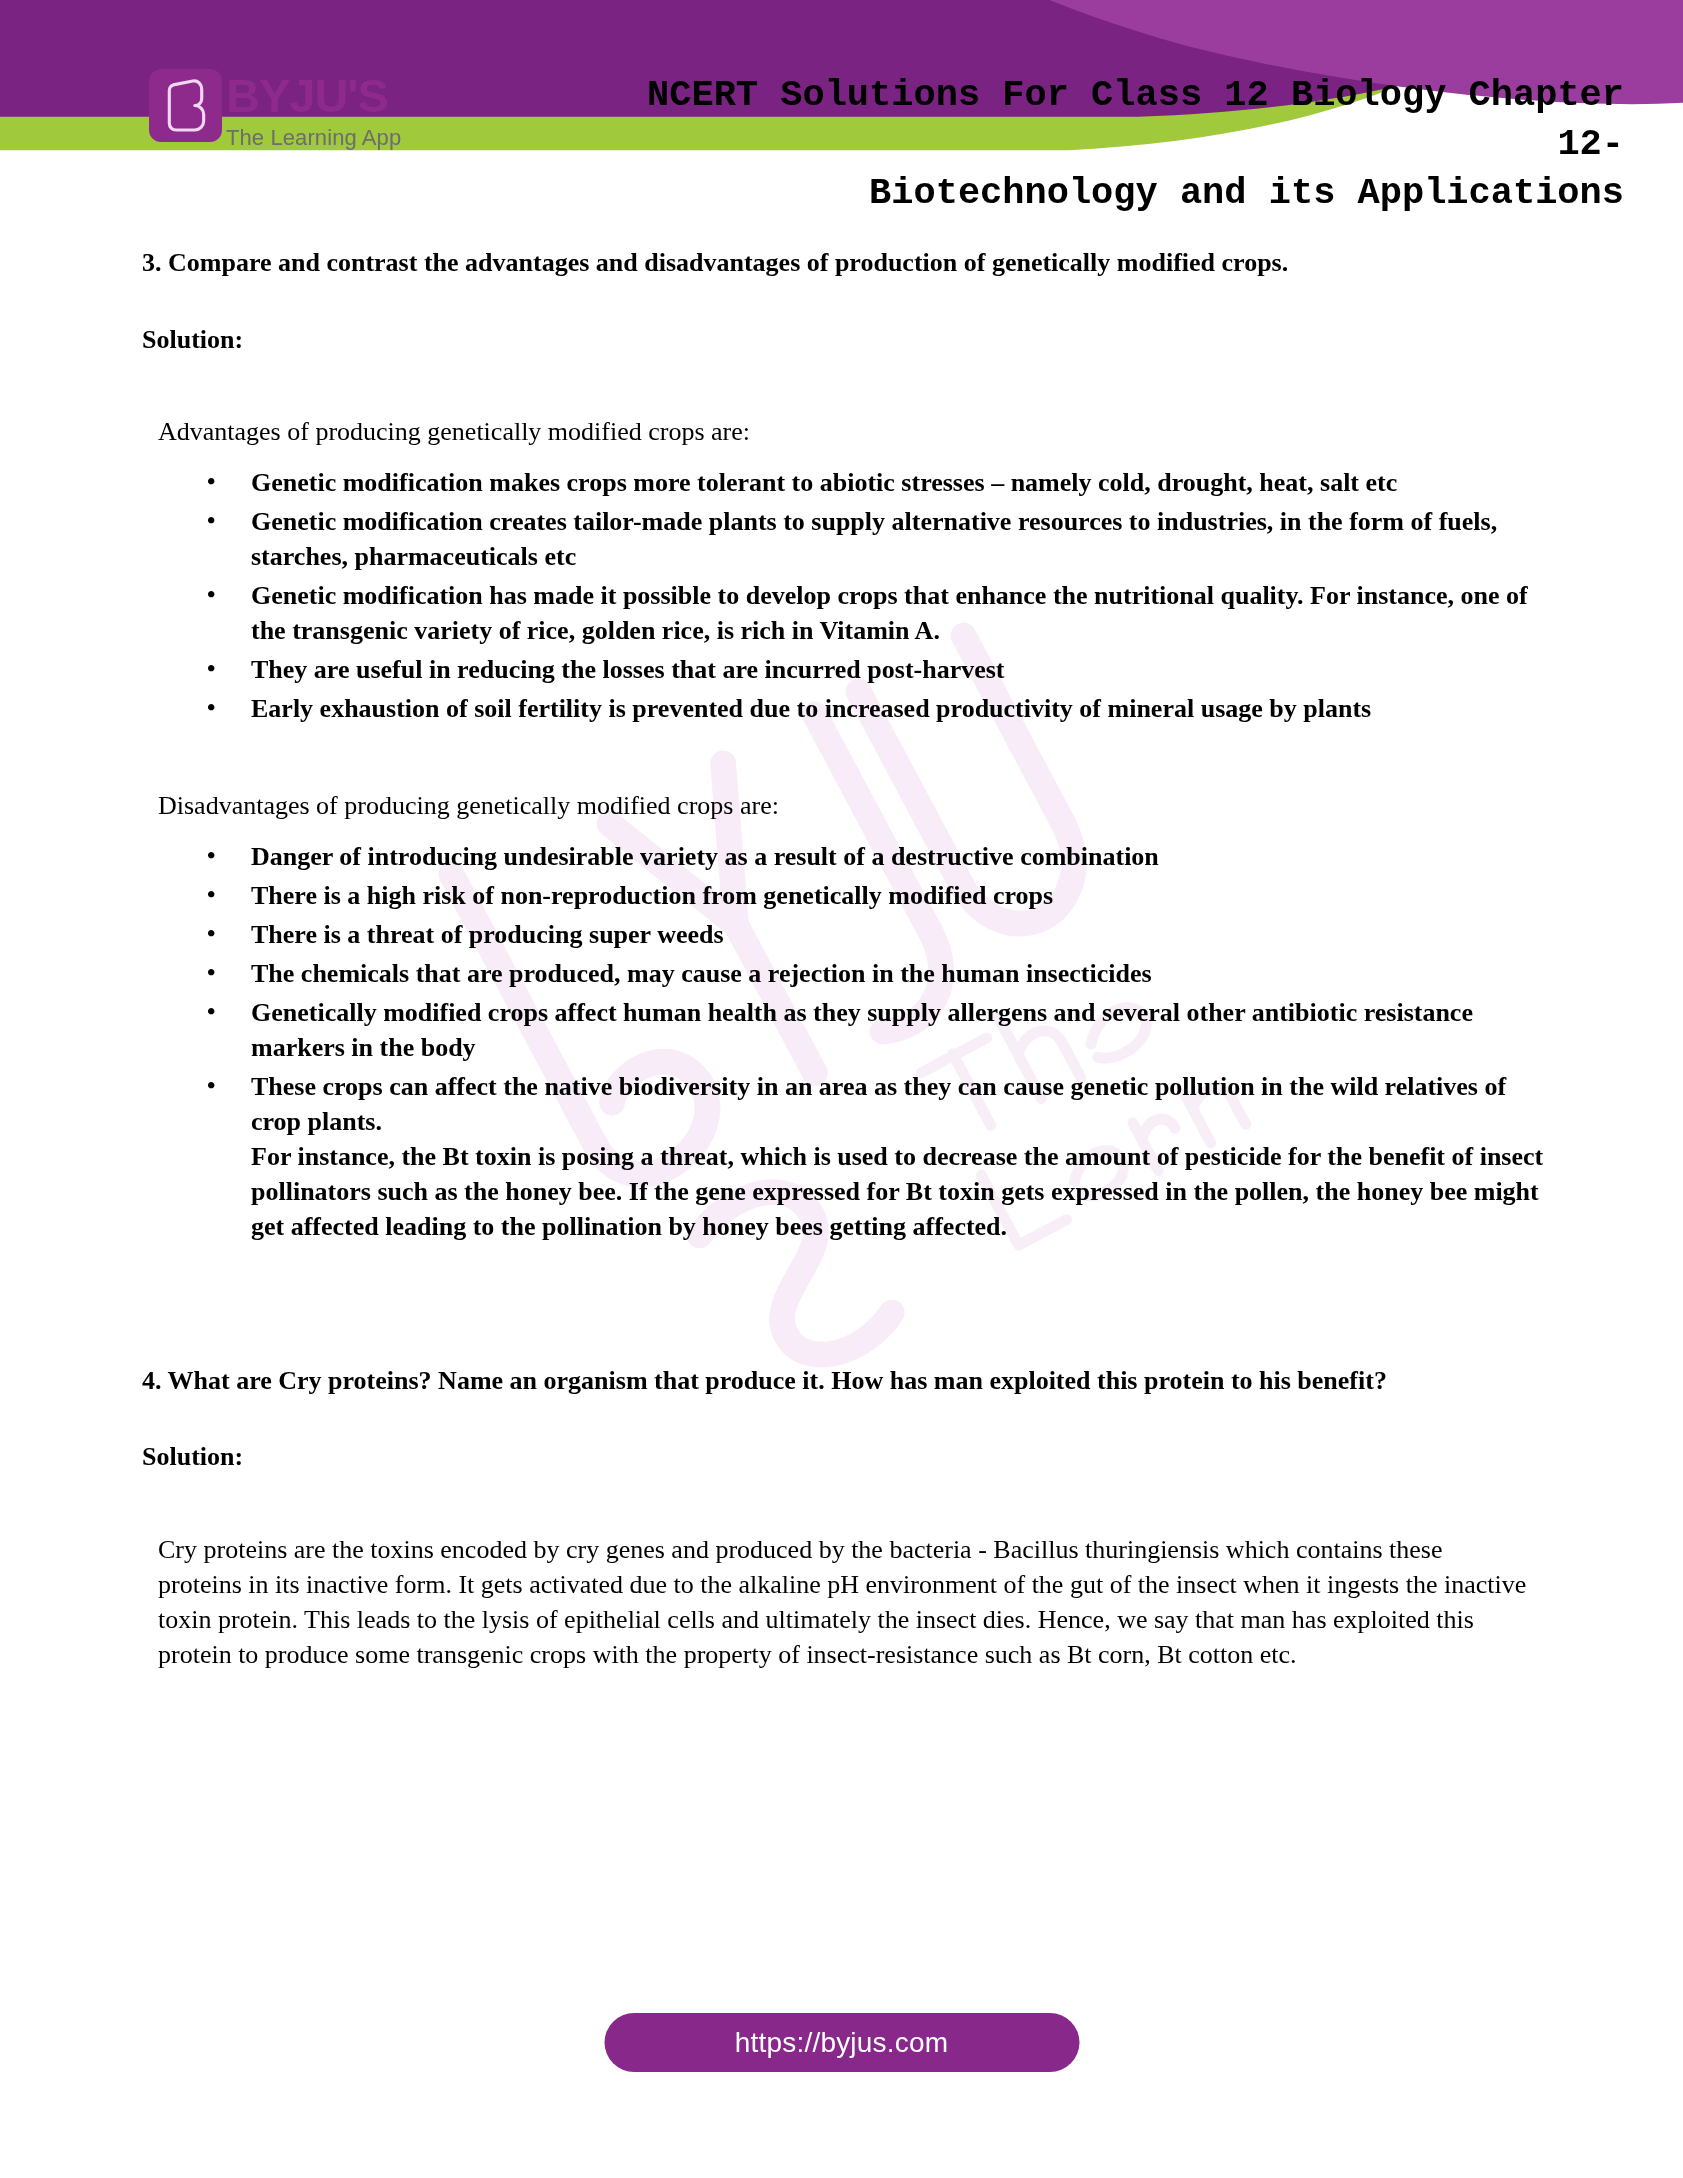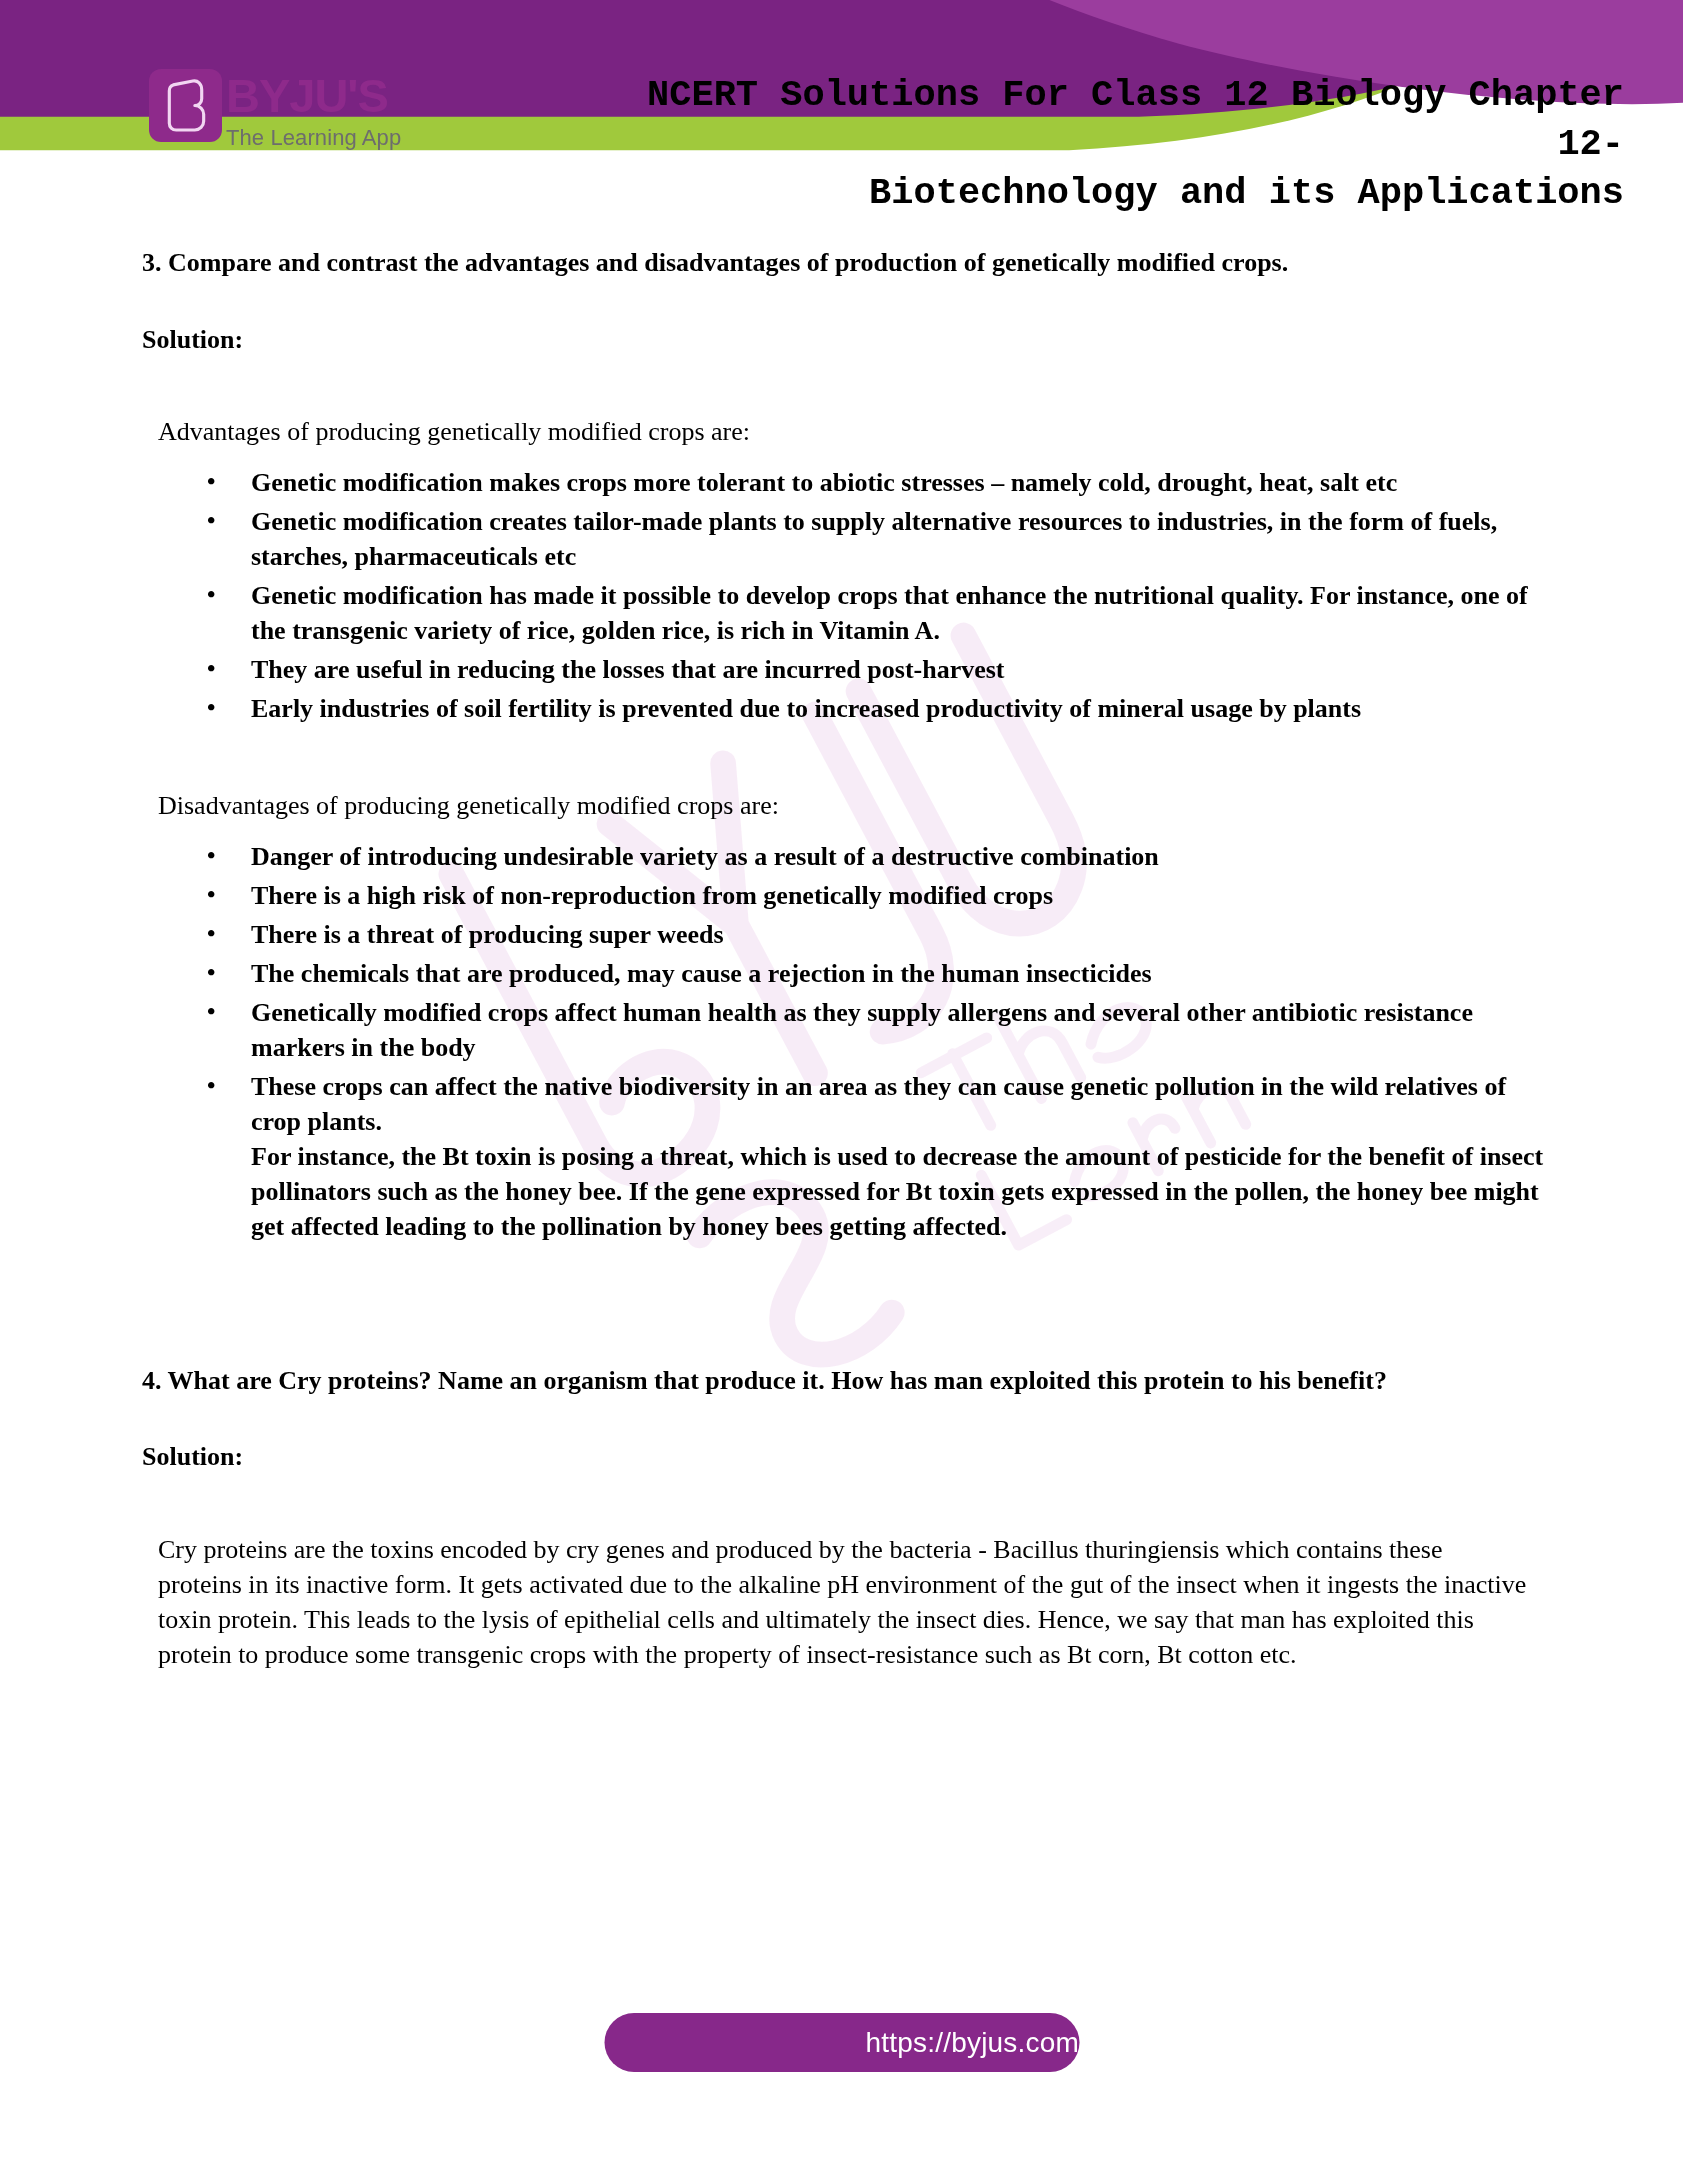--- a/index.html
+++ b/index.html
@@ -153,21 +153,21 @@
     position: absolute;
     left: 50%;
     transform: translateX(-50%);
     top: 2013px;
     width: 475px;
     height: 59px;
     border-radius: 32px;
     background: #87288a;
     display: flex;
     align-items: center;
-    justify-content: flex-end;
+    justify-content: center;
     text-decoration: none;
   }
   .footer-pill span {
     font-family: "Liberation Sans", sans-serif;
     font-size: 28px;
     color: #ffffff;
     letter-spacing: 0.2px;
   }
 </style>
 </head>
@@ -236,21 +236,21 @@
     <div class="spacer-md"></div>
     <p class="solution-label">Solution:</p>
     <div class="spacer-md"></div>
 
     <p class="para">Advantages of producing genetically modified crops are:</p>
     <ul class="bullets">
       <li>Genetic modification makes crops more tolerant to abiotic stresses – namely cold, drought, heat, salt etc</li>
       <li>Genetic modification creates tailor-made plants to supply alternative resources to industries, in the form of fuels, starches, pharmaceuticals etc</li>
       <li>Genetic modification has made it possible to develop crops that enhance the nutritional quality. For instance, one of the transgenic variety of rice, golden rice, is rich in Vitamin A.</li>
       <li>They are useful in reducing the losses that are incurred post-harvest</li>
-      <li>Early industries of soil fertility is prevented due to increased productivity of mineral usage by plants</li>
+      <li>Early exhaustion of soil fertility is prevented due to increased productivity of mineral usage by plants</li>
     </ul>
 
     <div class="spacer-md"></div>
 
     <p class="para">Disadvantages of producing genetically modified crops are:</p>
     <ul class="bullets">
       <li>Danger of introducing undesirable variety as a result of a destructive combination</li>
       <li>There is a high risk of non-reproduction from genetically modified crops</li>
       <li>There is a threat of producing super weeds</li>
       <li>The chemicals that are produced, may cause a rejection in the human insecticides</li>

